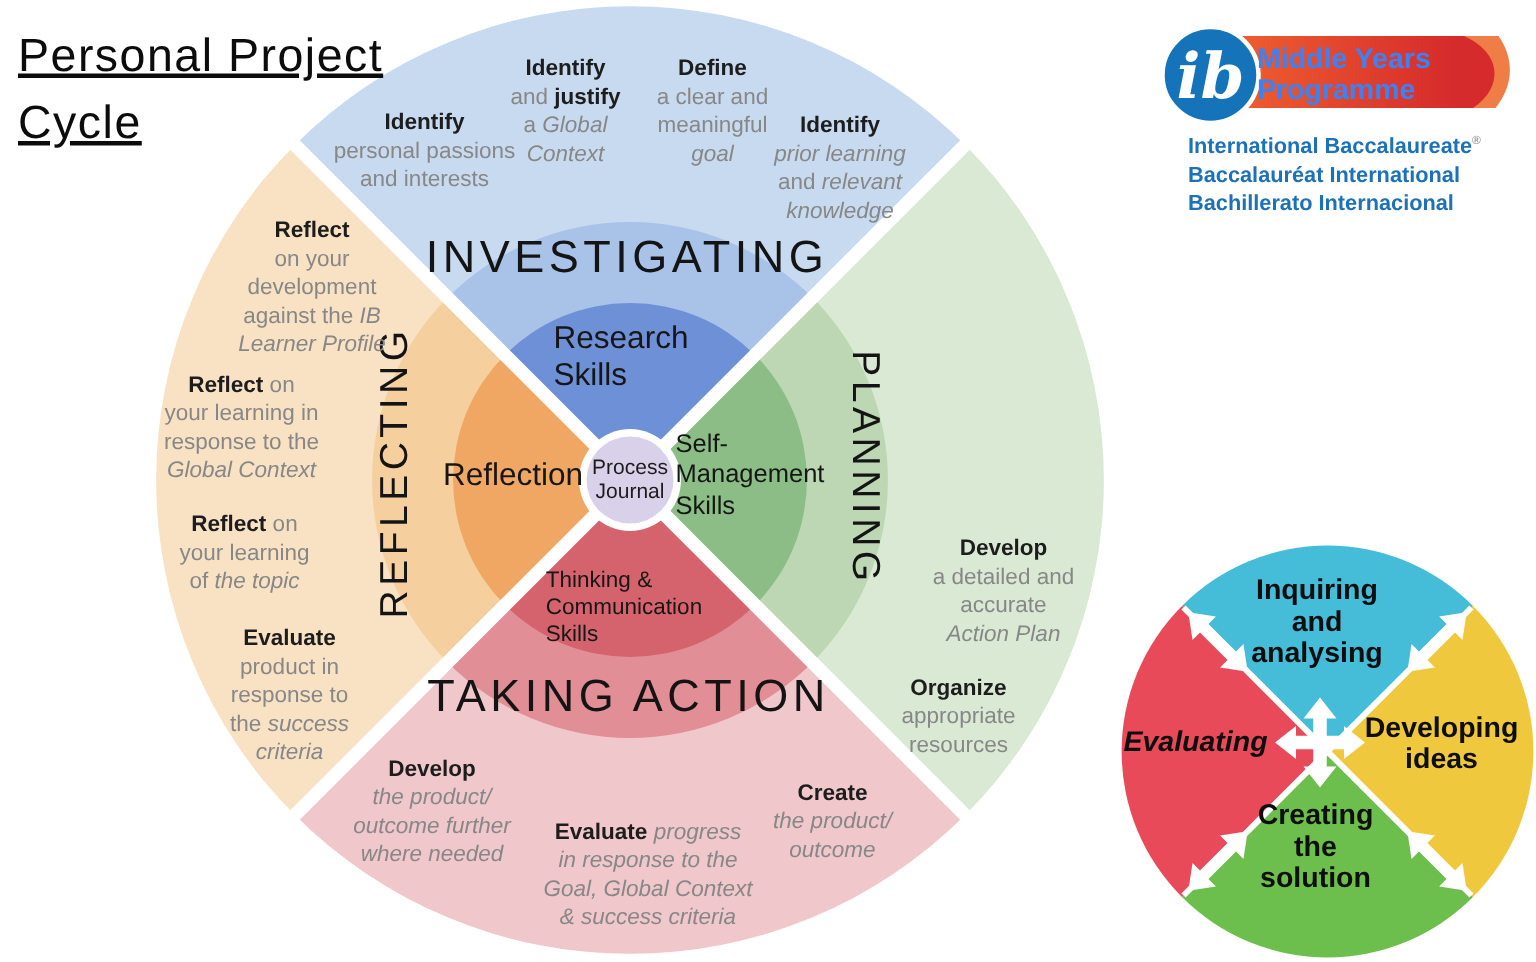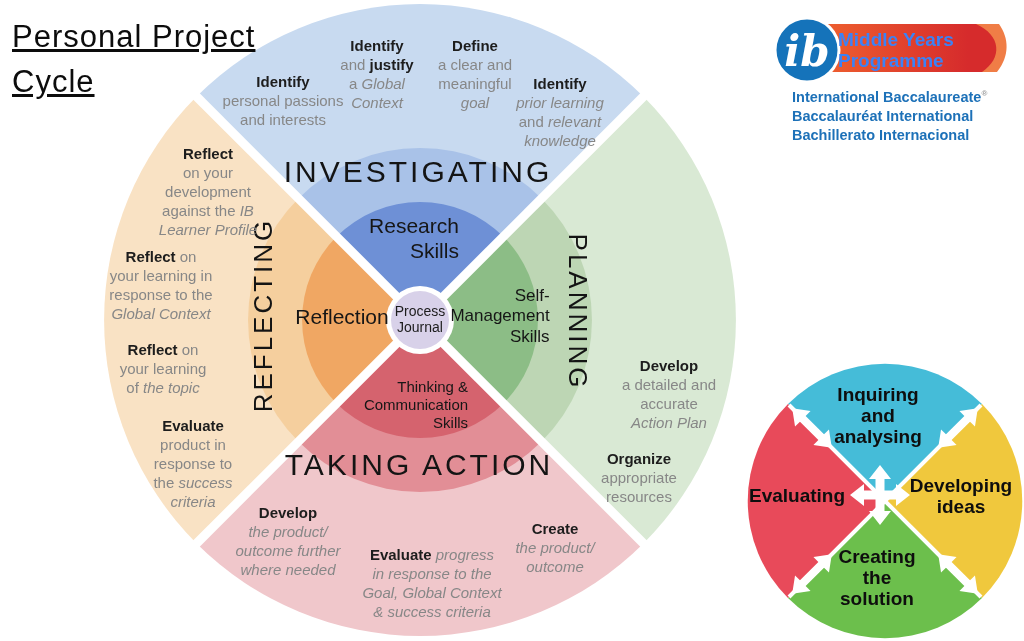--- a/index.html
+++ b/index.html
@@ -14,21 +14,21 @@
         line-height:19px;color:#878787;}
   .note .ln{white-space:nowrap;}
   .note .bb{color:#1d1d1d;font-weight:bold;}
   .it{font-style:italic;}
 
   .qlabel{position:absolute;transform:translate(-50%,-50%);font-size:30px;letter-spacing:3px;
           color:#141414;white-space:nowrap;}
   .qlabel.vr{transform:translate(-50%,-50%) rotate(90deg);font-size:26px;}
   .qlabel.vl{transform:translate(-50%,-50%) rotate(-90deg);font-size:26px;}
 
-  .skill{position:absolute;transform:translate(-50%,-50%);text-align:right;color:#161616;
+  .skill{position:absolute;transform:translate(-50%,-50%);text-align:left;color:#161616;
          white-space:pre-line;line-height:1.2;}
   .skill.s-research{font-size:21px;}
   .skill.s-reflection{font-size:21px;}
   .skill.s-selfmgmt{font-size:17px;}
   .skill.s-thinking{font-size:15px;}
 
   .center-label{position:absolute;left:420px;top:319px;transform:translate(-50%,-50%);
                 text-align:center;font-size:14px;line-height:16px;color:#1c1c1c;white-space:pre-line;}
 
   .dc-label{position:absolute;transform:translate(-50%,-50%);text-align:center;
@@ -212,24 +212,24 @@
       <div class="ln"><span>response to</span></div>
       <div class="ln"><span>the </span><span class="it">success</span></div>
       <div class="ln"><span class="it">criteria</span></div>
     </div>
 
   <div class="dc-label" style="left:878px;top:415px;">Inquiring
 and
 analysing</div>
   <div class="dc-label" style="left:961px;top:496px;">Developing
 ideas</div>
-  <div class="dc-label" style="left:877px;top:577px;text-align:center;">Creating
+  <div class="dc-label" style="left:877px;top:565px;text-align:center;">Creating
 the
 solution</div>
-  <div class="dc-label" style="left:797px;top:495px;">Evaluating</div>
+  <div class="dc-label" style="left:797px;top:495px;font-style:italic;">Evaluating</div>
 
   <div class="monogram">ib</div>
   <div class="banner-text">
     <div>Middle Years</div>
     <div>Programme</div>
   </div>
   <div class="org-lines">
     <div><span>International Baccalaureate</span><sup>®</sup></div>
     <div>Baccalauréat International</div>
     <div>Bachillerato Internacional</div>

